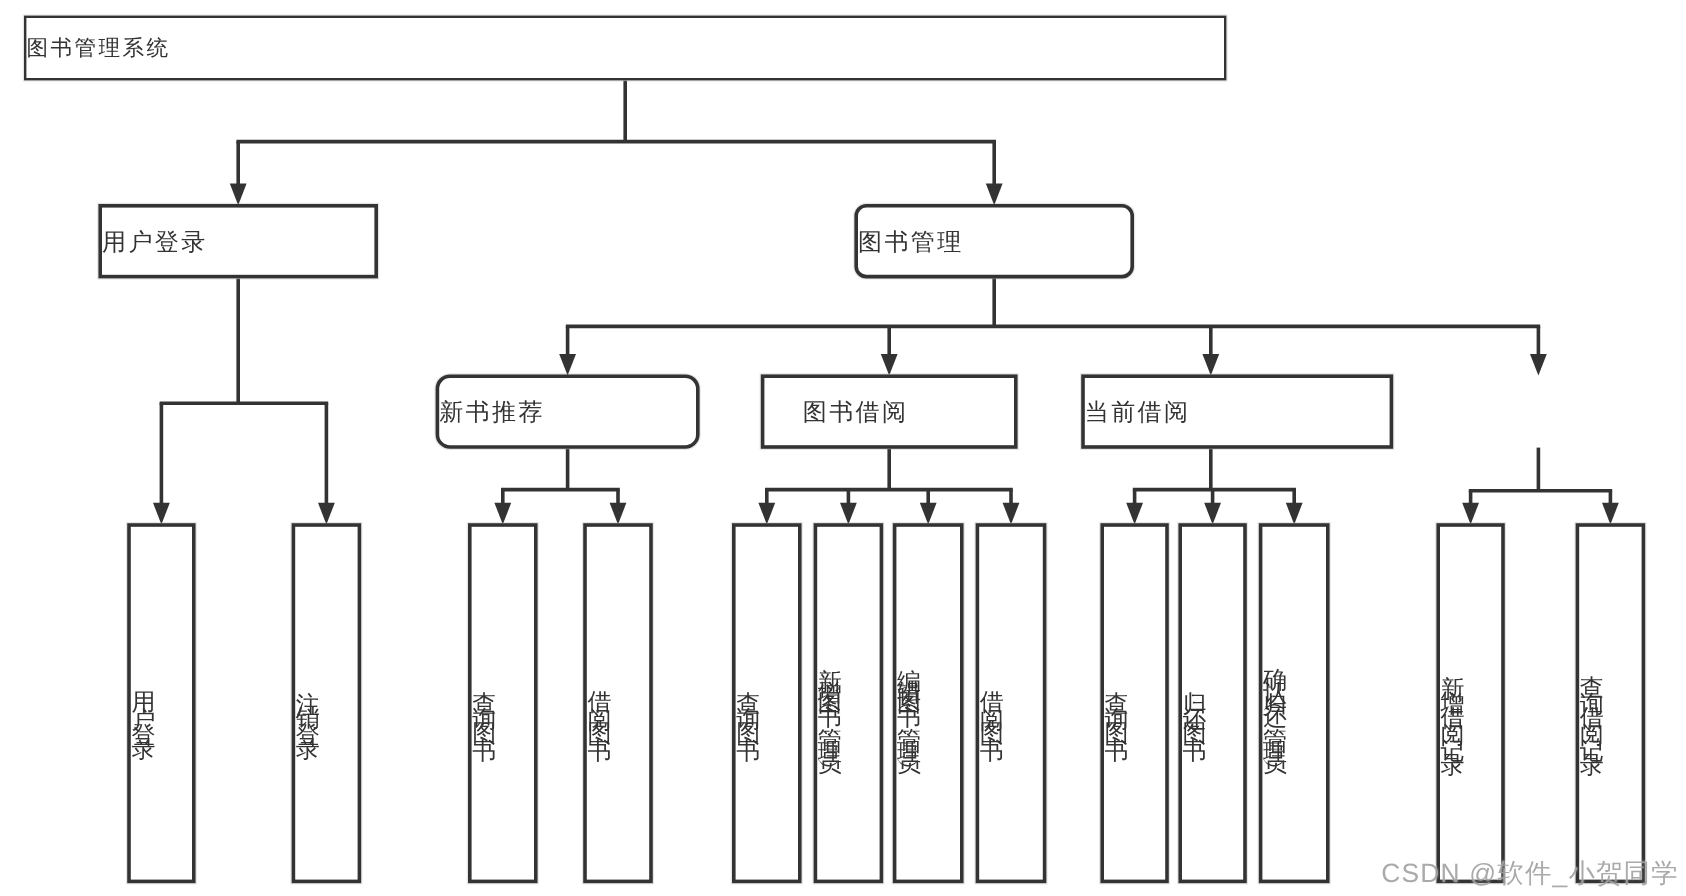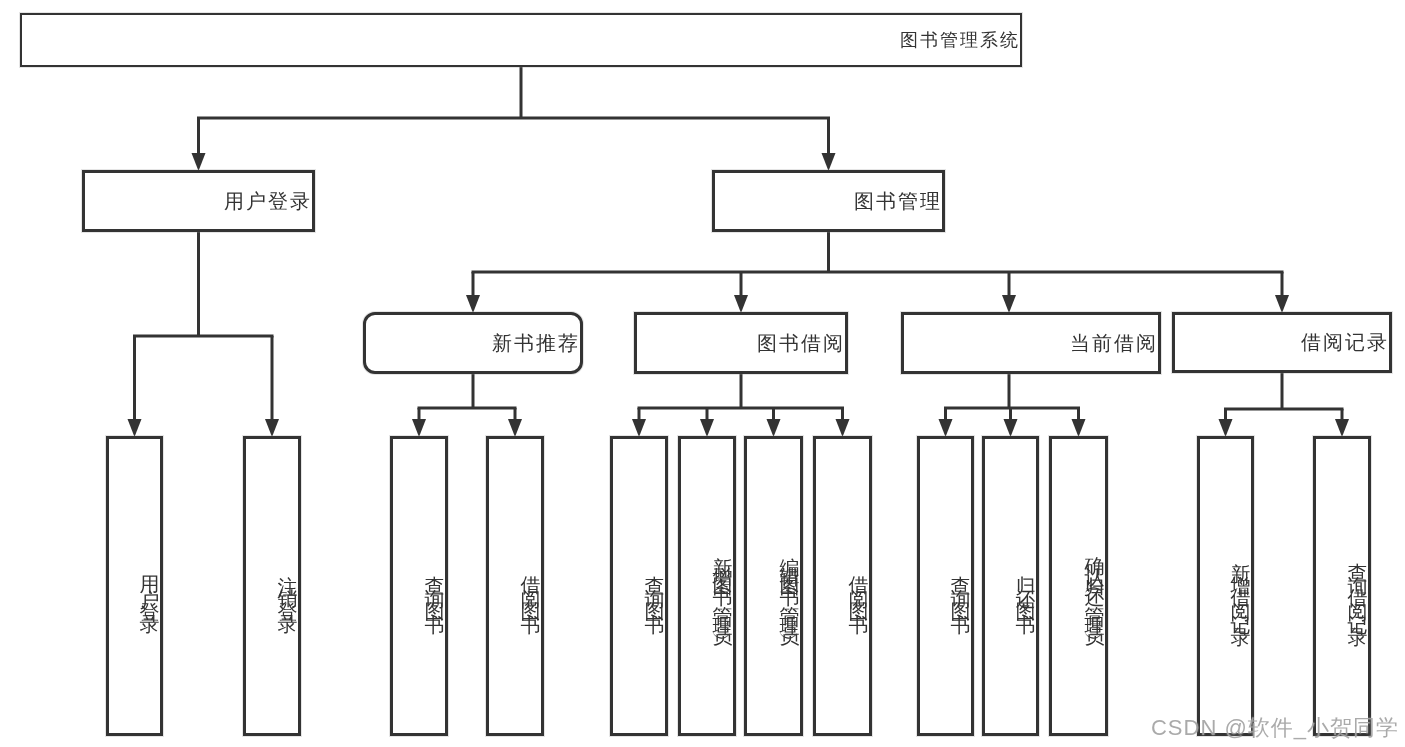--- a/index.html
+++ b/index.html
@@ -26,21 +26,21 @@
     pointer-events: none;
   }
   .node {
     position: absolute;
     box-sizing: border-box;
     border: 3px solid #333333;
     background: #ffffff;
     color: #333333;
     display: flex;
     align-items: center;
-    justify-content: flex-end;
+    justify-content: flex-start;
     font-size: 20px;
     letter-spacing: 2px;
     box-shadow: 0 0 0 1px rgba(150,150,150,0.25);
   }
   .node.root {
     border-width: 2px;
     font-size: 18px;
   }
   .node.vertical span {
     writing-mode: vertical-rl;
@@ -122,34 +122,31 @@
       <line x1="1342" y1="409" x2="1342" y2="426" stroke="#333333" stroke-width="3"></line>
       <polygon points="1335,419 1349,419 1342,437" fill="#333333"></polygon>
     </svg>
 
   <div class="node root" style="left: 20px; top: 13px; width: 1002px; height: 54px;">
       <span>图书管理系统</span>
     </div>
     <div class="node" style="left: 82px; top: 170px; width: 233px; height: 62px;">
       <span>用户登录</span>
     </div>
-    <div class="node" style="left: 712px; top: 170px; width: 233px; height: 62px;">
+    <div class="node" style="left: 712px; top: 170px; width: 233px; height: 62px; border-radius: 10px;">
       <span>图书管理</span>
     </div>
     <div class="node" style="left: 363px; top: 312px; width: 220px; height: 62px; border-radius: 12px;">
       <span>新书推荐</span>
     </div>
-    <div class="node" style="left: 634px; top: 312px; width: 214px; height: 62px;">
+    <div class="node" style="left: 634px; top: 312px; width: 214px; height: 62px; padding-left: 32px;">
       <span>图书借阅</span>
     </div>
     <div class="node" style="left: 901px; top: 312px; width: 260px; height: 62px;">
       <span>当前借阅</span>
-    </div>
-    <div class="node" style="left: 1172px; top: 312px; width: 220px; height: 61px;">
-      <span>借阅记录</span>
     </div>
     <div class="node vertical" style="left: 106px; top: 436px; width: 57px; height: 300px;">
       <span>用户登录</span>
     </div>
     <div class="node vertical" style="left: 243px; top: 436px; width: 58px; height: 300px;">
       <span>注销登录</span>
     </div>
     <div class="node vertical" style="left: 390px; top: 436px; width: 58px; height: 300px;">
       <span>查询图书</span>
     </div>

